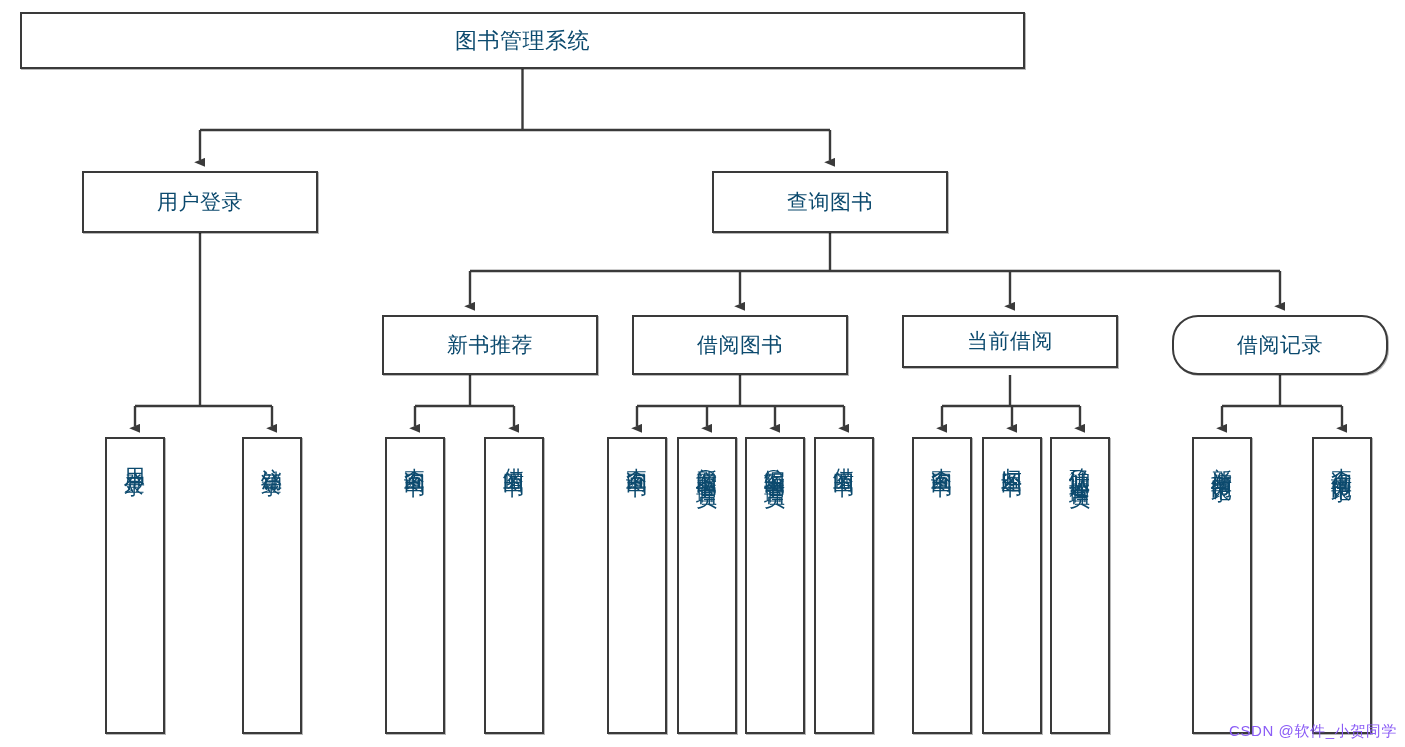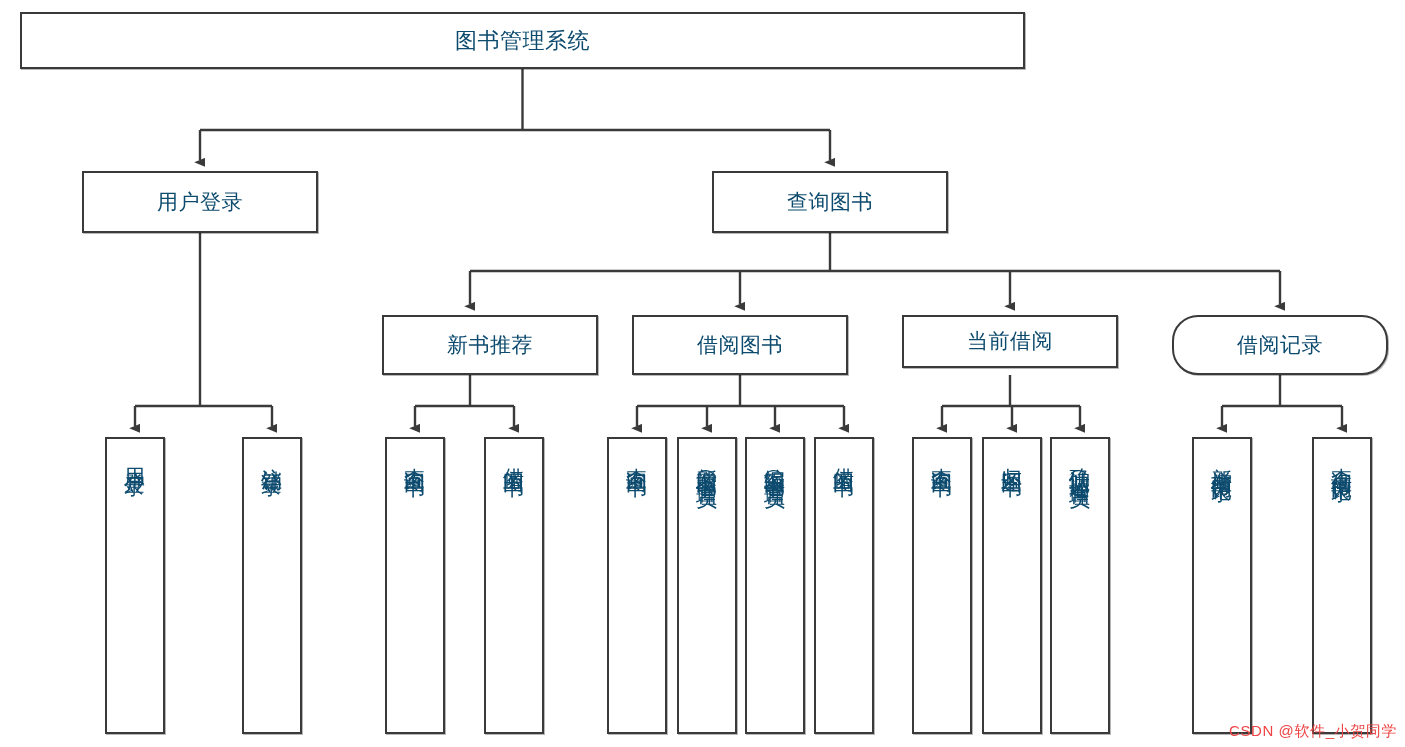--- a/index.html
+++ b/index.html
@@ -58,21 +58,21 @@
     text-orientation: upright;
     letter-spacing: 3px;
     line-height: 1;
     white-space: nowrap;
   }
   #watermark {
     position: absolute;
     right: 8px;
     bottom: 6px;
     font-size: 15px;
-    color: #ef4444;
+    color: #8b5cf6;
     letter-spacing: 0.6px;
     white-space: nowrap;
     user-select: none;
     text-align: center;
   }
 </style>
 </head>
 <body>
 
 <div id="diagram-root">

